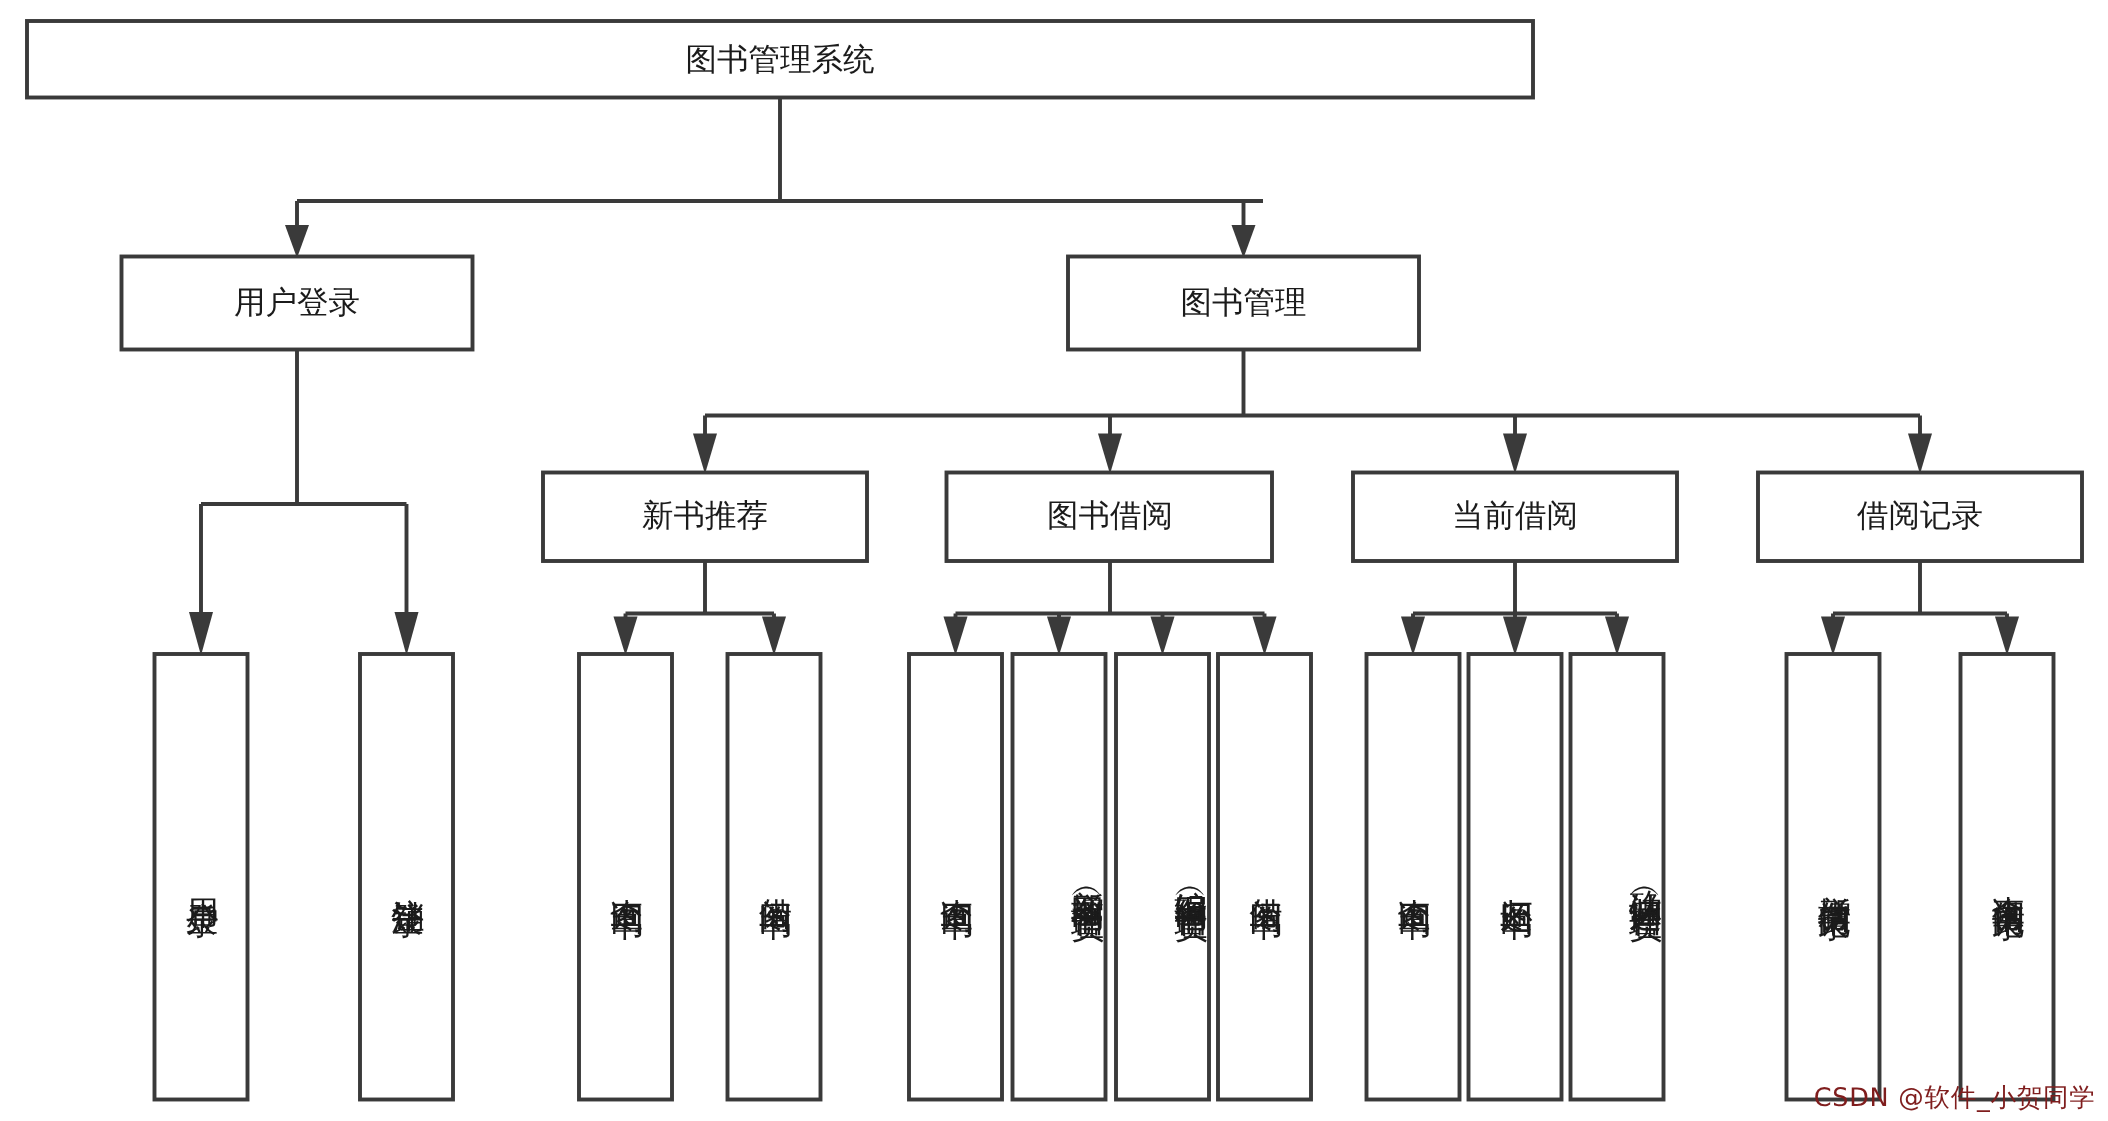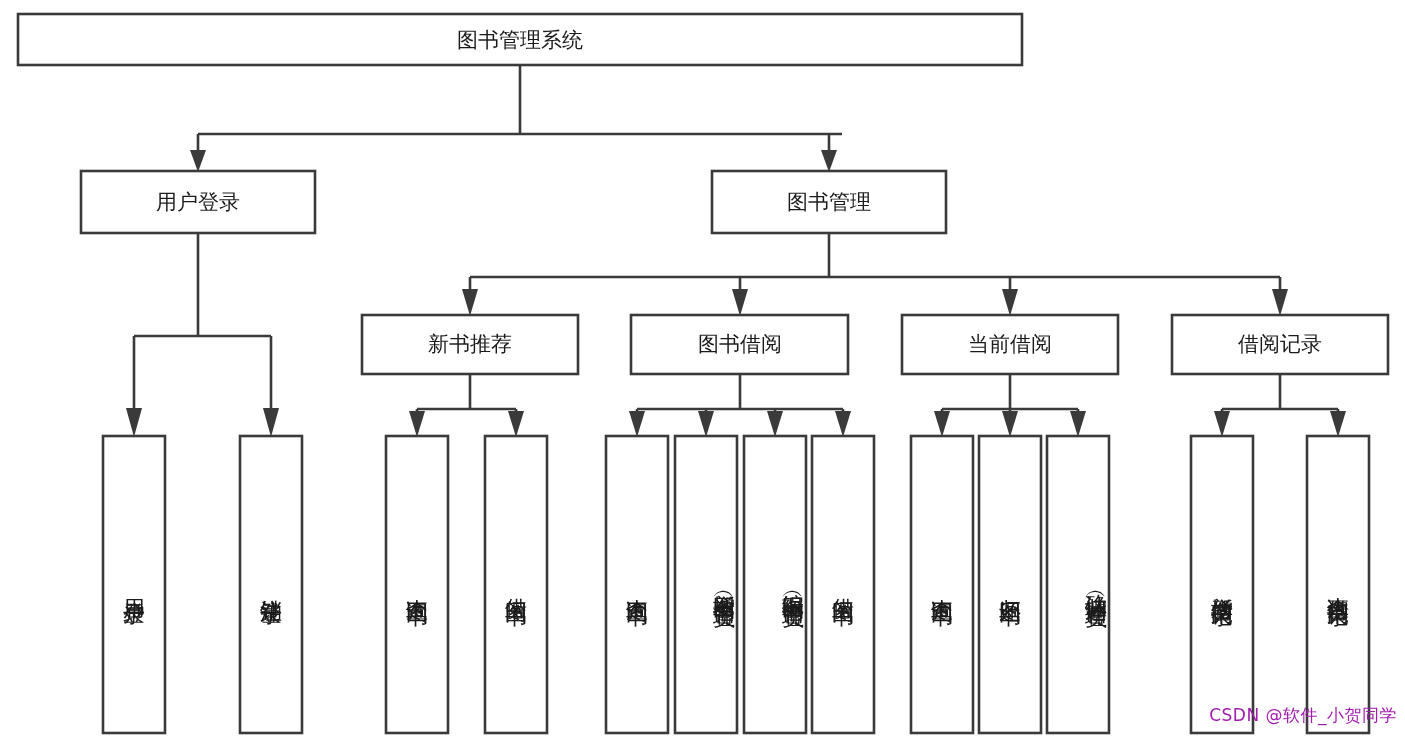--- a/index.html
+++ b/index.html
@@ -62,24 +62,24 @@
     text-align: center;
     display: flex;
     align-items: center;
     justify-content: center;
     white-space: nowrap;
     pointer-events: none;
   }
   .watermark {
     position: absolute;
     right: 8px;
-    bottom: 20px;
+    bottom: 4px;
     font-family: "DejaVu Sans", "Liberation Sans", sans-serif;
     font-size: 17px;
-    color: #a21caf;
+    color: #7f1d1d;
     letter-spacing: 0.5px;
     user-select: none;
   }
 </style>
 </head>
 <body>
 
 <div id="diagram-root">
 
   <svg class="flow" viewBox="0 0 1405 747">

